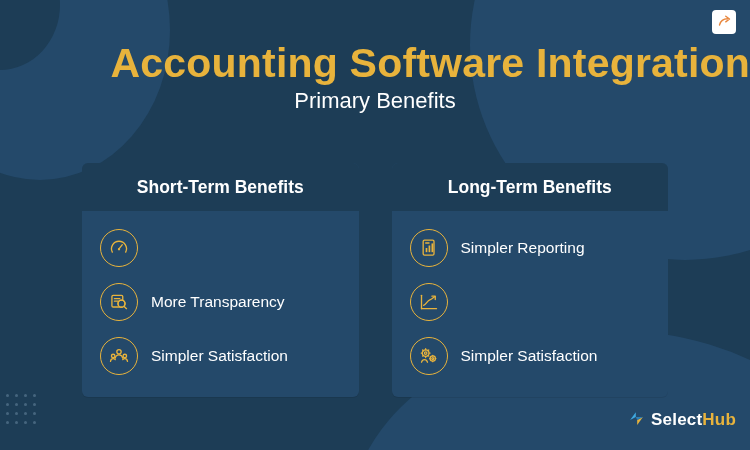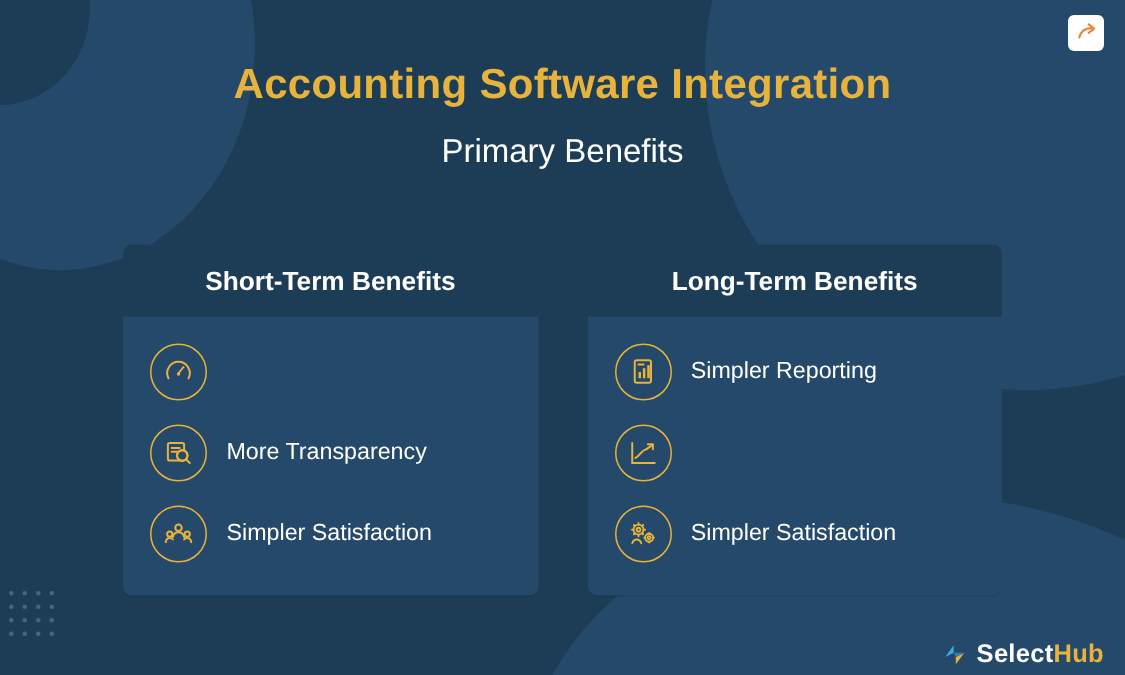--- a/index.html
+++ b/index.html
@@ -38,22 +38,22 @@
 
   
   .share-btn{
     position:absolute;right:14px;top:10px;width:24px;height:24px;
     background:#fff;border-radius:4px;display:flex;align-items:center;justify-content:center;
   }
   .share-btn svg{display:block;}
 
   
   .title{
-    position:absolute;left:0;right:0;top:40px;text-align:center;
-    color:#e8b33c;font-size:28px;font-weight:bold;letter-spacing:.2px;
+    position:absolute;left:0;right:0;top:40px;text-align:right;
+    color:#e8b33c;font-size:41px;font-weight:bold;letter-spacing:.2px;
   }
   .subtitle{
     position:absolute;left:0;right:0;top:88px;text-align:center;
     color:#ffffff;font-size:22px;font-weight:normal;
   }
 
   
   .cards{
     position:absolute;left:82px;top:163px;width:586px;
     display:flex;gap:33px;
@@ -73,21 +73,21 @@
   .icon-circle{
     width:36px;height:36px;border-radius:50%;flex:0 0 36px;
     border:1.5px solid #e8b33c;display:flex;align-items:center;justify-content:center;
     background:transparent;
   }
   .icon-circle svg{display:block;}
   .row-label{color:#ffffff;font-size:15.5px;}
 
   
   .logo{
-    position:absolute;right:14px;bottom:4px;display:flex;align-items:center;gap:6px;
+    position:absolute;right:14px;bottom:20px;display:flex;align-items:flex-start;gap:6px;
   }
   .logo-mark{width:17px;height:17px;position:relative;}
   .logo-text{color:#ffffff;font-size:17px;font-weight:bold;letter-spacing:.2px;}
   .logo-text .hub{color:#e8b33c;}
 </style>
 </head>
 <body>
 
 <div class="stage">
 

